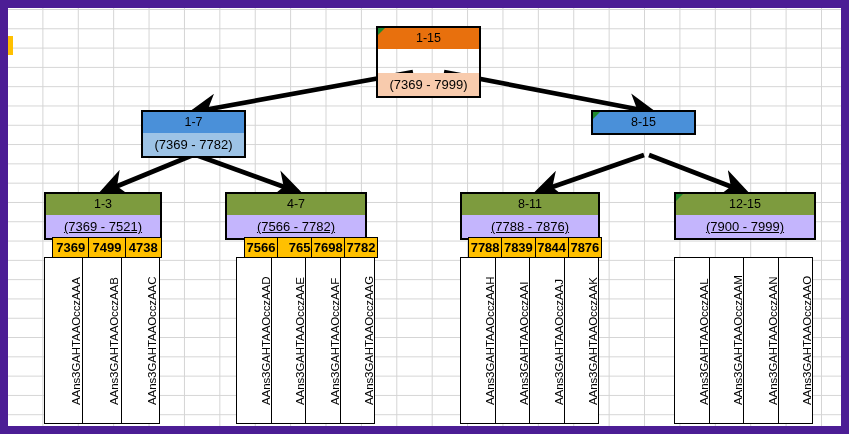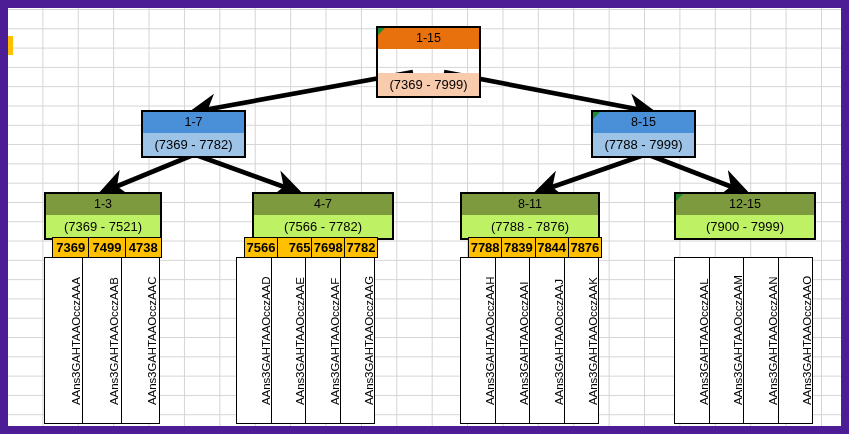--- a/index.html
+++ b/index.html
@@ -54,21 +54,21 @@
     height:23px;
     color:#000;
     white-space:nowrap;
     overflow:hidden;
   }
   .node.root .hdr{background:#E8700D;}
   .node.root .rng{background:#F8CBAD;margin-top:24px;}
   .node.mid .hdr{background:#4A90D9;}
   .node.mid .rng{background:#9DC3E6;}
   .node.leafgrp .hdr{background:#7D9B3E;}
-  .node.leafgrp .rng{background:#bef264;}
+  .node.leafgrp .rng{background:#c4b5fd;text-decoration:underline;}
 
   .corner-tri{
     position:absolute;left:0px;top:0px;
     width:0;height:0;
     border-left:7px solid #1F8A2E;
     border-bottom:7px solid transparent;
     z-index:6;
   }
 
   
@@ -155,29 +155,28 @@
   </div>
 
   <div class="node mid" style="left:133px;top:102px;width:105px;">
     <div class="hdr">1-7</div>
     <div class="rng">(7369 - 7782)</div>
   </div>
 
   <div class="node mid" style="left:583px;top:102px;width:105px;">
     <div class="corner-tri"></div>
     <div class="hdr">8-15</div>
-    <div class="rng">(7788 - 7999)</div>
   </div>
 
   <div class="node leafgrp" style="left:36px;top:184px;width:118px;">
     <div class="hdr">1-3</div>
     <div class="rng">(7369 - 7521)</div>
   </div>
 
-  <div class="node leafgrp" style="left:244px;top:184px;width:142px;">
+  <div class="node leafgrp" style="left:217px;top:184px;width:142px;">
     <div class="hdr">4-7</div>
     <div class="rng">(7566 - 7782)</div>
   </div>
 
   <div class="node leafgrp" style="left:452px;top:184px;width:140px;">
     <div class="hdr">8-11</div>
     <div class="rng">(7788 - 7876)</div>
   </div>
 
   <div class="node leafgrp" style="left:666px;top:184px;width:142px;">

